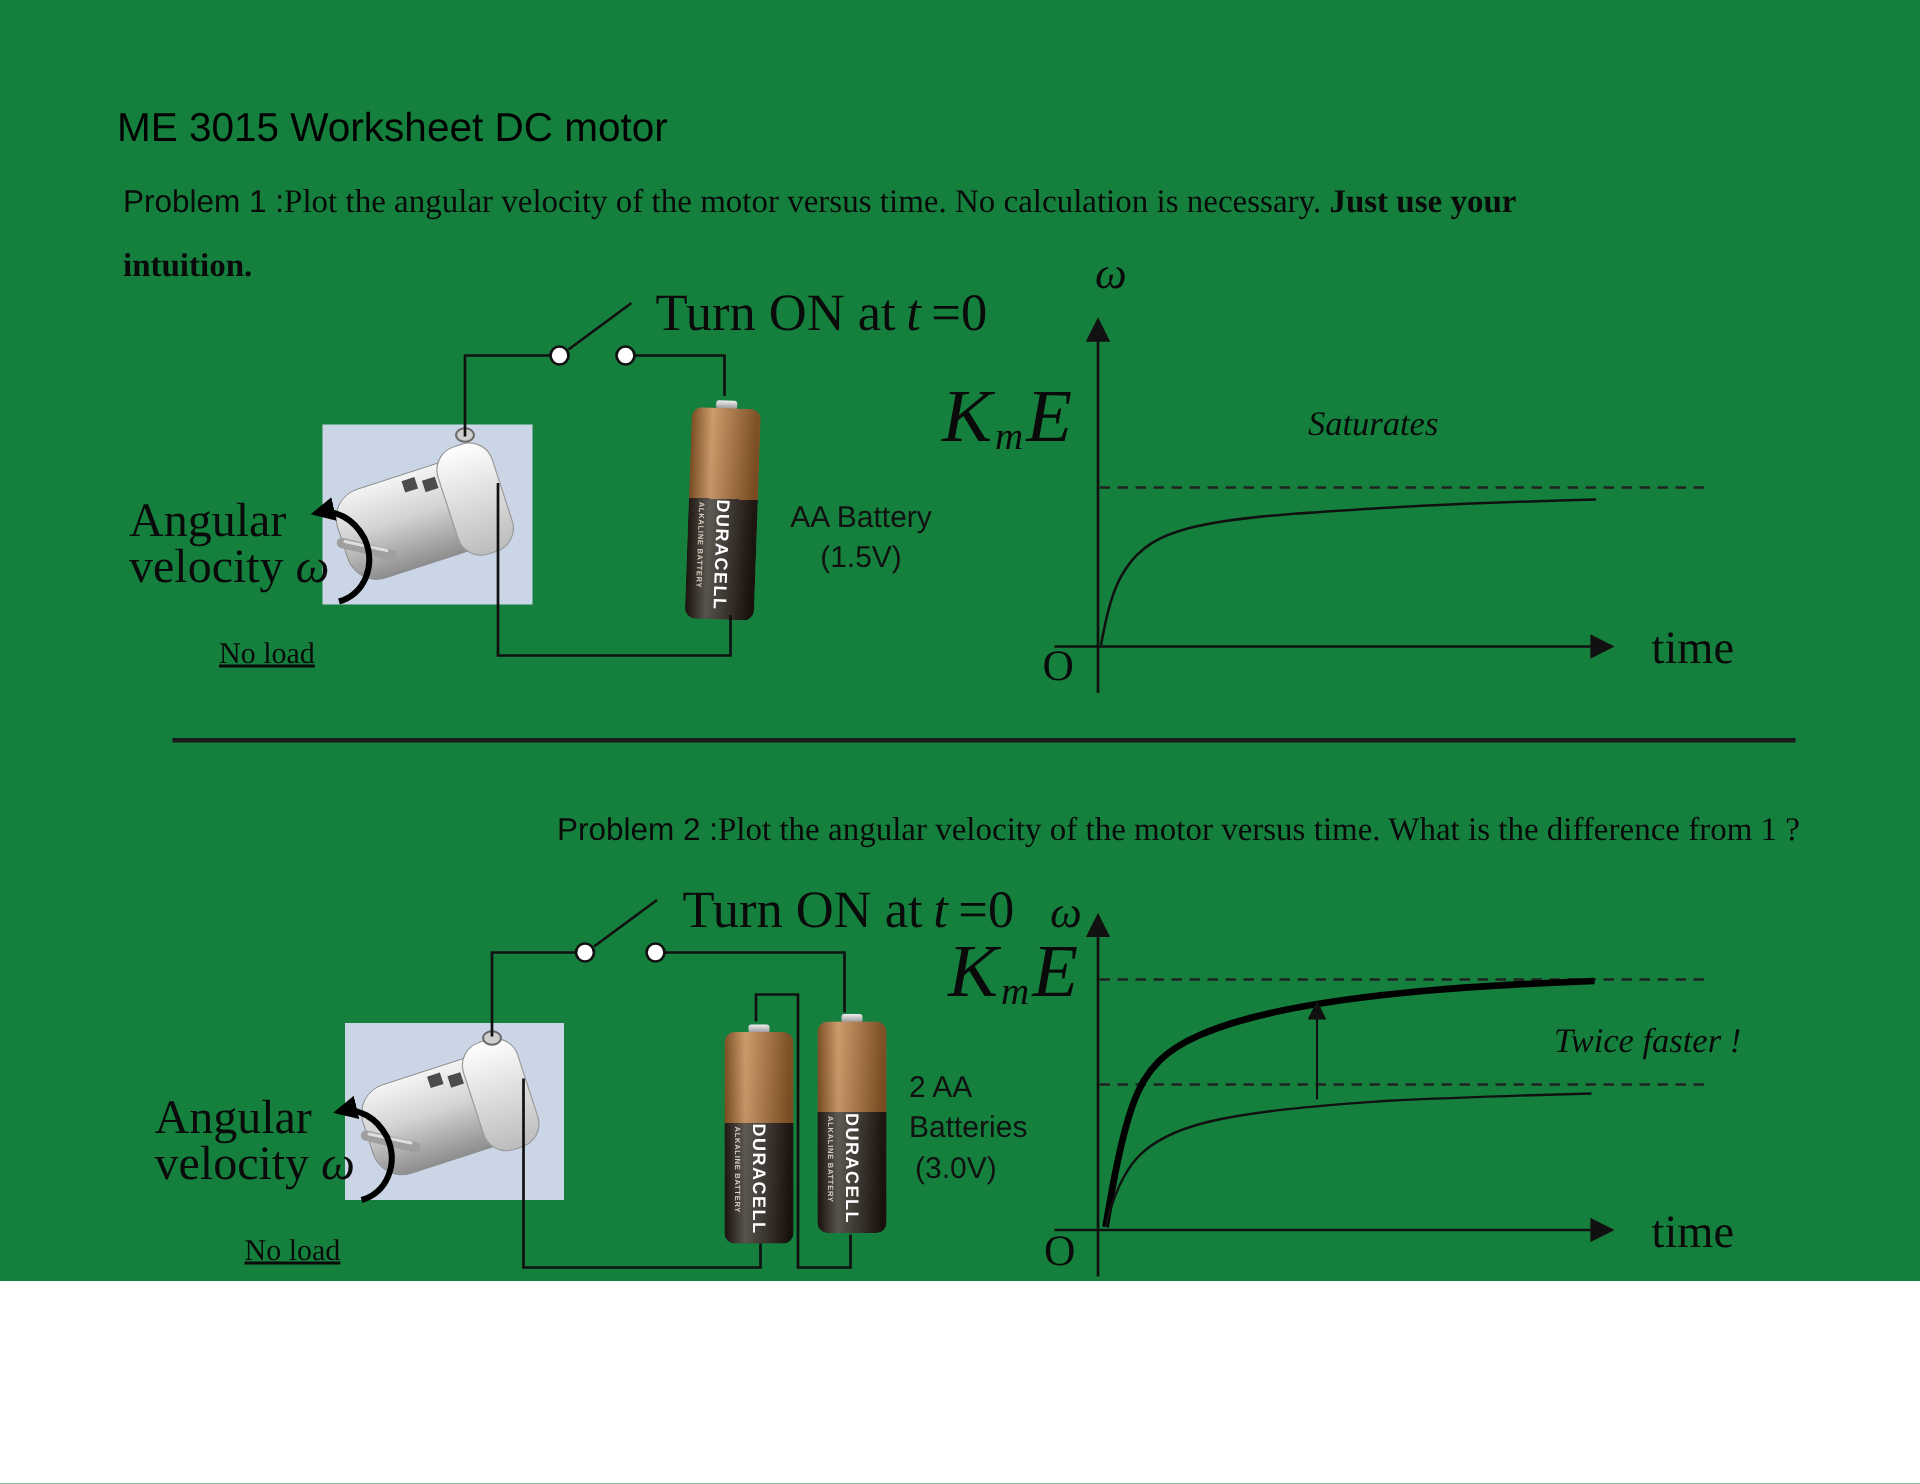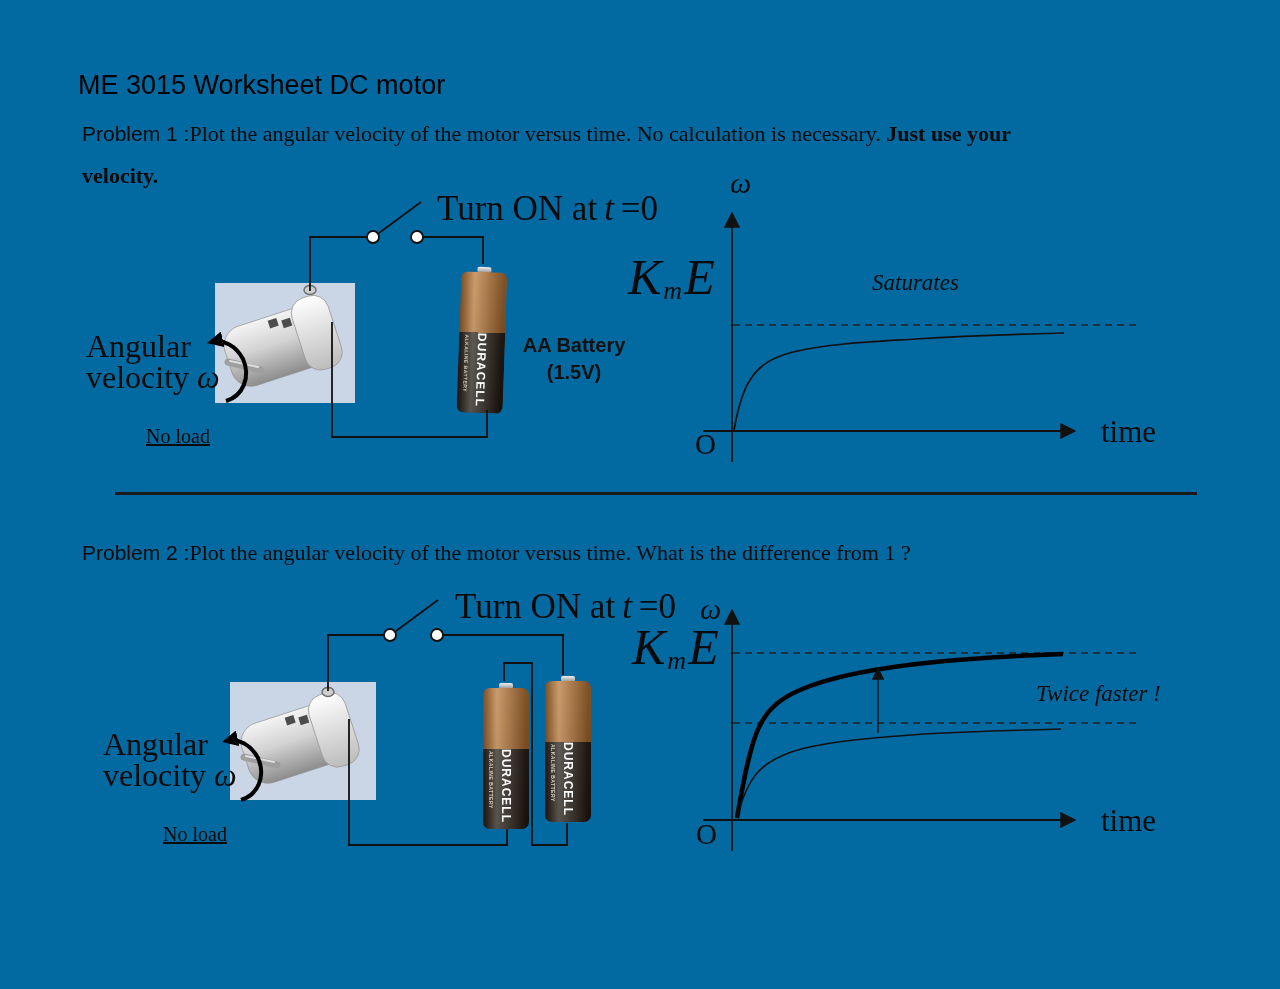--- a/index.html
+++ b/index.html
@@ -1,36 +1,36 @@
 <!DOCTYPE html>
 <html><head>
 <meta charset="utf-8">
 <style>
   html,body{margin:0;padding:0;background:#fff;}
-  .page{position:relative;width:1280px;height:989px;background:#0369a1;overflow:hidden;
+  .page{position:relative;width:1280px;height:854px;background:#15803d;overflow:hidden;
         font-family:"Liberation Serif",serif;color:#0a0a0a;}
   .txt{position:absolute;z-index:4;white-space:nowrap;}
   .sans{font-family:"Liberation Sans",sans-serif;}
   .serif{font-family:"Liberation Serif",serif;}
 
   .doc-title{left:78px;top:70px;font-size:27px;color:#000;}
   .statement{left:82px;top:113px;width:1118px;font-size:22px;line-height:42px;white-space:normal;z-index:4;position:absolute;}
   .statement .ph{font-family:"Liberation Sans",sans-serif;font-size:21px;}
-  .statement2{left:82px;top:532px;}
+  .statement2{left:82px;top:532px;text-align:right;}
   .bold{font-weight:bold;}
 
   .turn-label{font-size:35px;}
   .turn-label .tvar{font-style:italic;margin-left:7px;}
   .turn-label .tpost{margin-left:7px;}
 
   .ang-label{font-size:32px;line-height:31px;white-space:normal;}
   .ang-label .om{font-style:italic;}
   .no-load{font-size:20px;text-decoration:underline;}
 
-  .bat-label{font-family:"Liberation Sans",sans-serif;font-size:20px;line-height:27px;color:#111;font-weight:bold;}
+  .bat-label{font-family:"Liberation Sans",sans-serif;font-size:20px;line-height:27px;color:#111;}
 
   .kme{display:flex;align-items:flex-start;}
   .kme .kk,.kme .ke{font-style:italic;font-size:50px;line-height:50px;}
   .kme .km{font-style:italic;font-size:26px;line-height:26px;position:relative;top:26px;margin:0 2px;}
 
   .g-omega{font-style:italic;font-size:30px;}
   .g-origin{font-size:29px;}
   .g-time{font-size:31px;}
   .g-note{font-size:23px;font-style:italic;}
 
@@ -55,21 +55,21 @@
 </head>
 <body>
 
 <div class="page">
 
   <div class="txt sans doc-title">ME 3015 Worksheet DC motor</div>
 
   <div class="statement serif">
     <span class="ph">Problem 1 :</span><span>Plot the angular velocity of the motor versus time. No calculation is necessary.</span>
     <span class="bold">Just use your</span><br>
-    <span class="bold">velocity.</span>
+    <span class="bold">intuition.</span>
   </div>
 
   <div class="statement statement2 serif">
     <span class="ph">Problem 2 :</span><span>Plot the angular velocity of the motor versus time. What is the difference from 1 ?</span>
   </div>
 
   <div class="txt serif turn-label" style="left:437px;top:189px;">
     <span>Turn ON at</span><span class="tvar">t</span><span class="tpost">=0</span>
   </div>
 
@@ -90,20 +90,25 @@
   </div>
 
   <div class="txt serif no-load" style="left:146px;top:425px;">No load</div>
   <div class="txt serif no-load" style="left:163px;top:823px;">No load</div>
 
   <div class="txt bat-label" style="left:513px;top:332px;width:122px;text-align:center;">
     <span>AA Battery</span><br>
     <span>(1.5V)</span>
   </div>
 
+  <div class="txt bat-label" style="left:606px;top:712px;">
+    <span>2 AA</span><br>
+    <span>Batteries</span><br>
+    <span style="margin-left:4px;">(3.0V)</span>
+  </div>
 
   <div class="txt serif kme" style="left:628px;top:252px;">
     <span class="kk">K</span>
     <span class="km">m</span>
     <span class="ke">E</span>
   </div>
   <div class="txt serif kme" style="left:632px;top:622px;">
     <span class="kk">K</span>
     <span class="km">m</span>
     <span class="ke">E</span>

